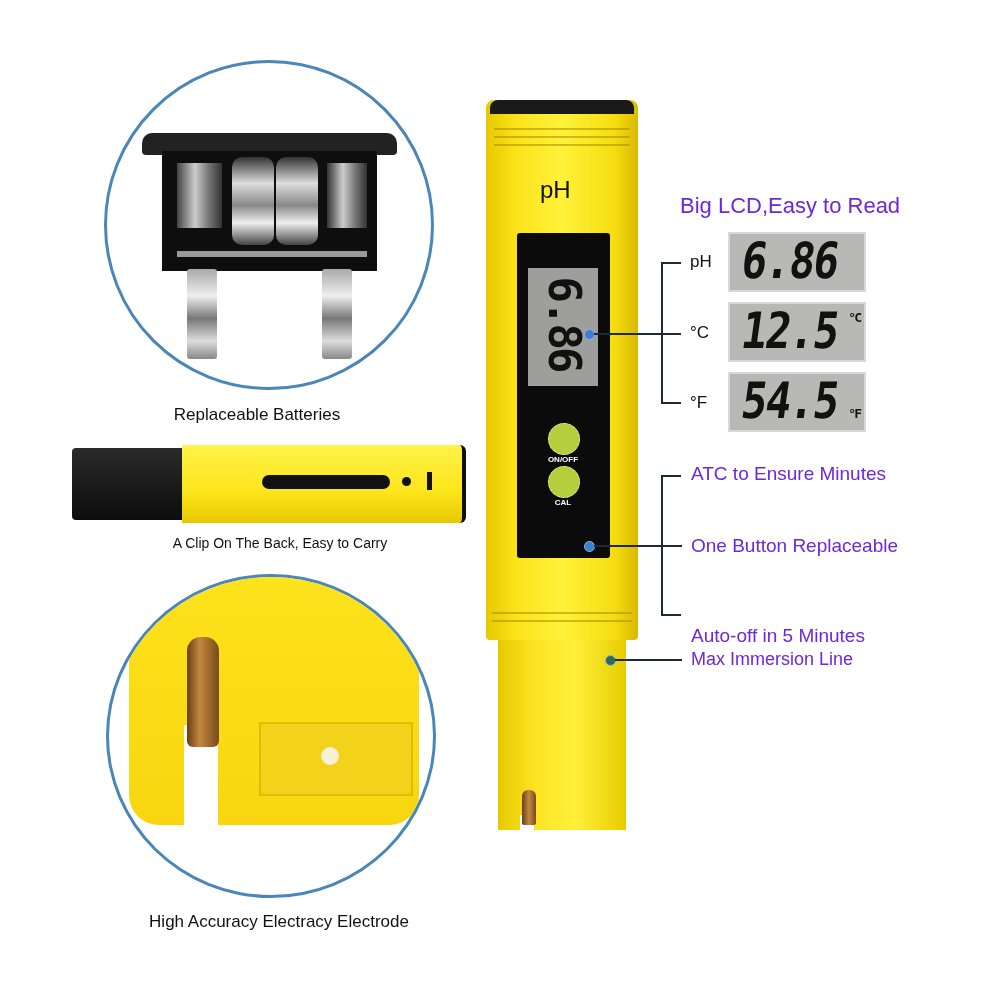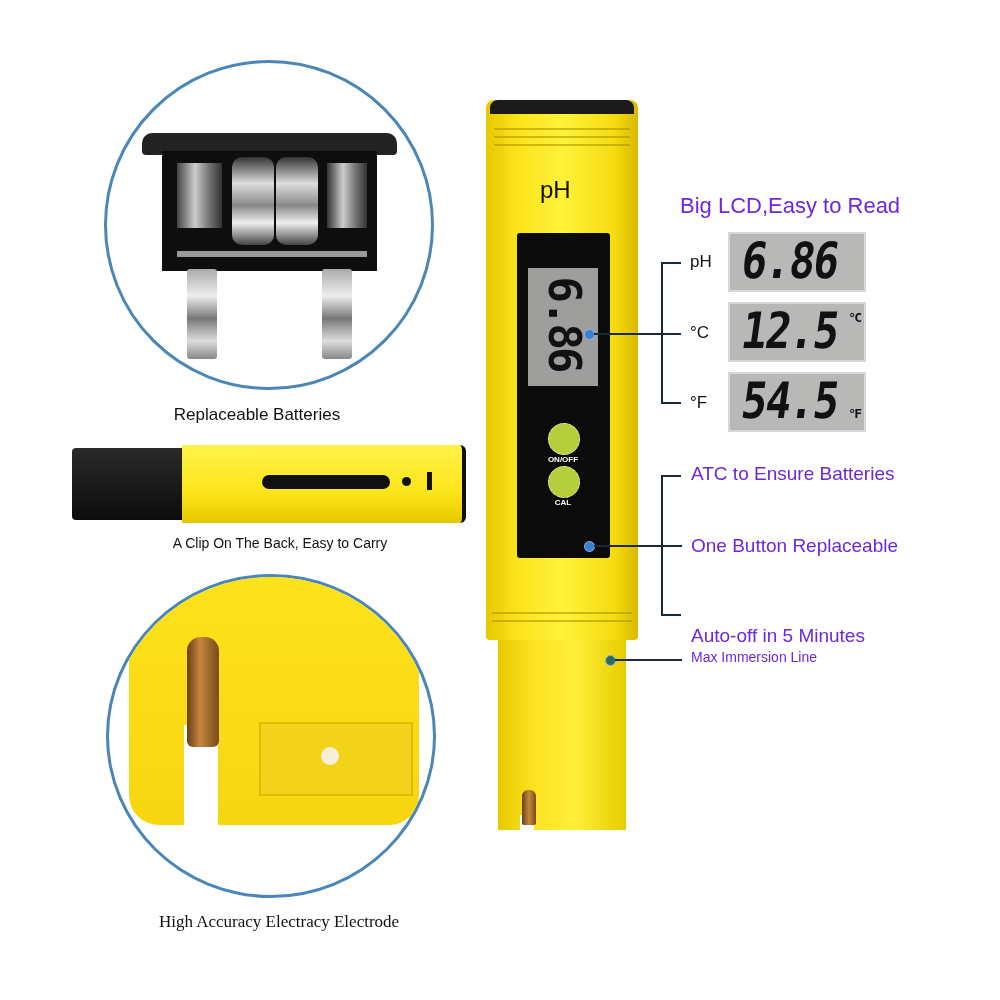--- a/index.html
+++ b/index.html
@@ -48,21 +48,21 @@
 <div class="abs" style="left:427px; top:472px; width:5px; height:18px; background:#111;"></div>
 <div class="caption" style="left:100px; top:535px; width:360px; font-size:14px;">A Clip On The Back, Easy to Carry</div>
 
 <div class="circle" style="left:106px; top:574px; width:330px; height:324px;">
   <div class="abs" style="left:20px; top:0; width:290px; height:248px; background:linear-gradient(180deg,#fde21c,#f7d610); border-radius:0 0 30px 30px;"></div>
   <div class="abs" style="left:75px; top:148px; width:34px; height:140px; background:#fff;"></div>
   <div class="abs" style="left:78px; top:60px; width:32px; height:110px; background:linear-gradient(90deg,#6a3e12,#c48840 40%,#7a4a18); border-radius:14px 14px 6px 6px;"></div>
   <div class="abs" style="left:150px; top:145px; width:150px; height:70px; background:#f2d21a; border:2px solid #e0bd00;"></div>
   <div class="abs" style="left:212px; top:170px; width:18px; height:18px; border-radius:50%; background:#f6f0d8;"></div>
 </div>
-<div class="caption" style="left:104px; top:912px; width:350px;font-family:Liberation Serif, serif;">High Accuracy Electracy Electrode</div>
+<div class="caption" style="left:104px; top:912px; width:350px;">High Accuracy Electracy Electrode</div>
 
 <div class="pen-body"></div>
 <div class="pen-cap-top"></div>
 <div class="ridge" style="left:494px; top:128px; width:136px;"></div>
 <div class="ridge" style="left:494px; top:136px; width:136px;"></div>
 <div class="ridge" style="left:494px; top:144px; width:136px;"></div>
 <div class="ridge" style="left:492px; top:612px; width:140px;"></div>
 <div class="ridge" style="left:492px; top:620px; width:140px;"></div>
 <div class="abs" style="left:540px; top:176px; font-size:24px; color:#111;">pH</div>
 <div class="panel"></div>
@@ -102,19 +102,19 @@
   <span class="val">54.5</span>
   <span class="unit" style="top:32px;">°F</span>
 </div>
 
 <div class="dot" style="left:584px; top:541px;"></div>
 <div class="line" style="left:594px; top:545px; width:88px; height:2px;"></div>
 <div class="line" style="left:661px; top:475px; width:2px; height:141px;"></div>
 <div class="line" style="left:661px; top:475px; width:20px; height:2px;"></div>
 <div class="line" style="left:661px; top:614px; width:20px; height:2px;"></div>
 
-<div class="feat" style="left:691px; top:463px;">ATC to Ensure Batteries</div>
+<div class="feat" style="left:691px; top:463px;">ATC to Ensure Minutes</div>
 <div class="feat" style="left:691px; top:535px;">One Button Replaceable</div>
 <div class="feat" style="left:691px; top:625px;">Auto-off in 5 Minutes</div>
 
 <div class="dot" style="left:605px; top:655px; background:#2f6a5a;"></div>
 <div class="line" style="left:615px; top:659px; width:67px; height:2px;"></div>
-<div class="feat" style="left:691px; top:649px; font-size:14px;">Max Immersion Line</div>
+<div class="feat" style="left:691px; top:649px; font-size:18px;">Max Immersion Line</div>
 
 </body></html>

